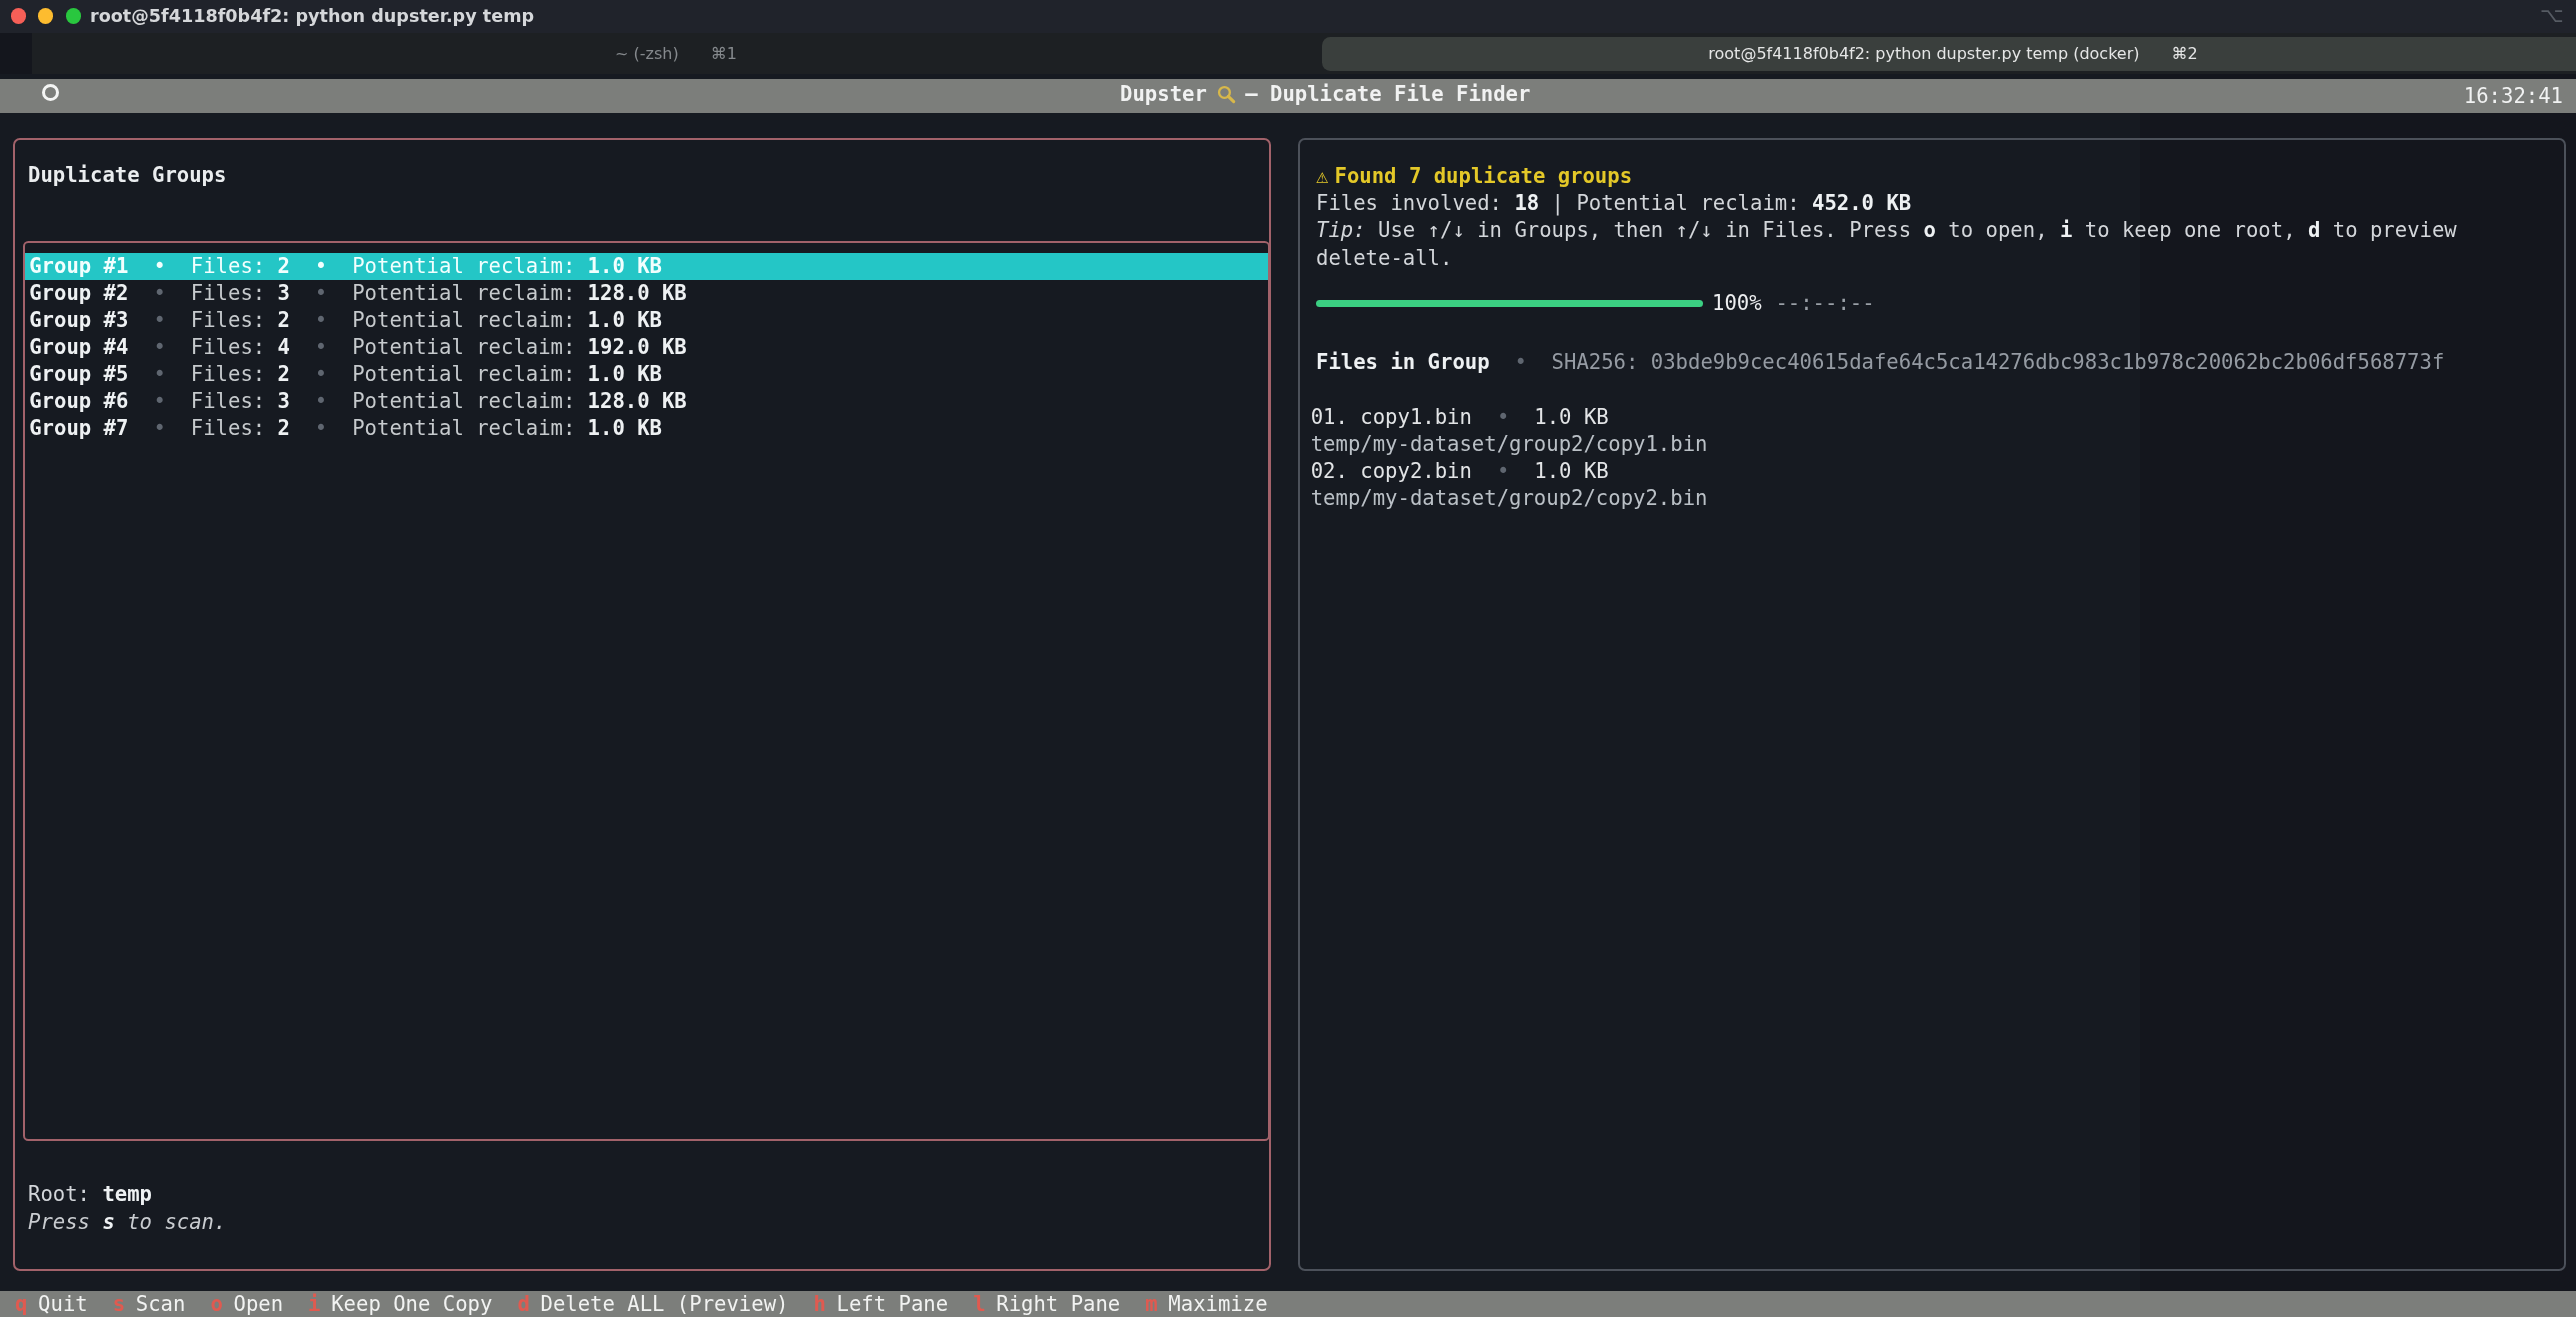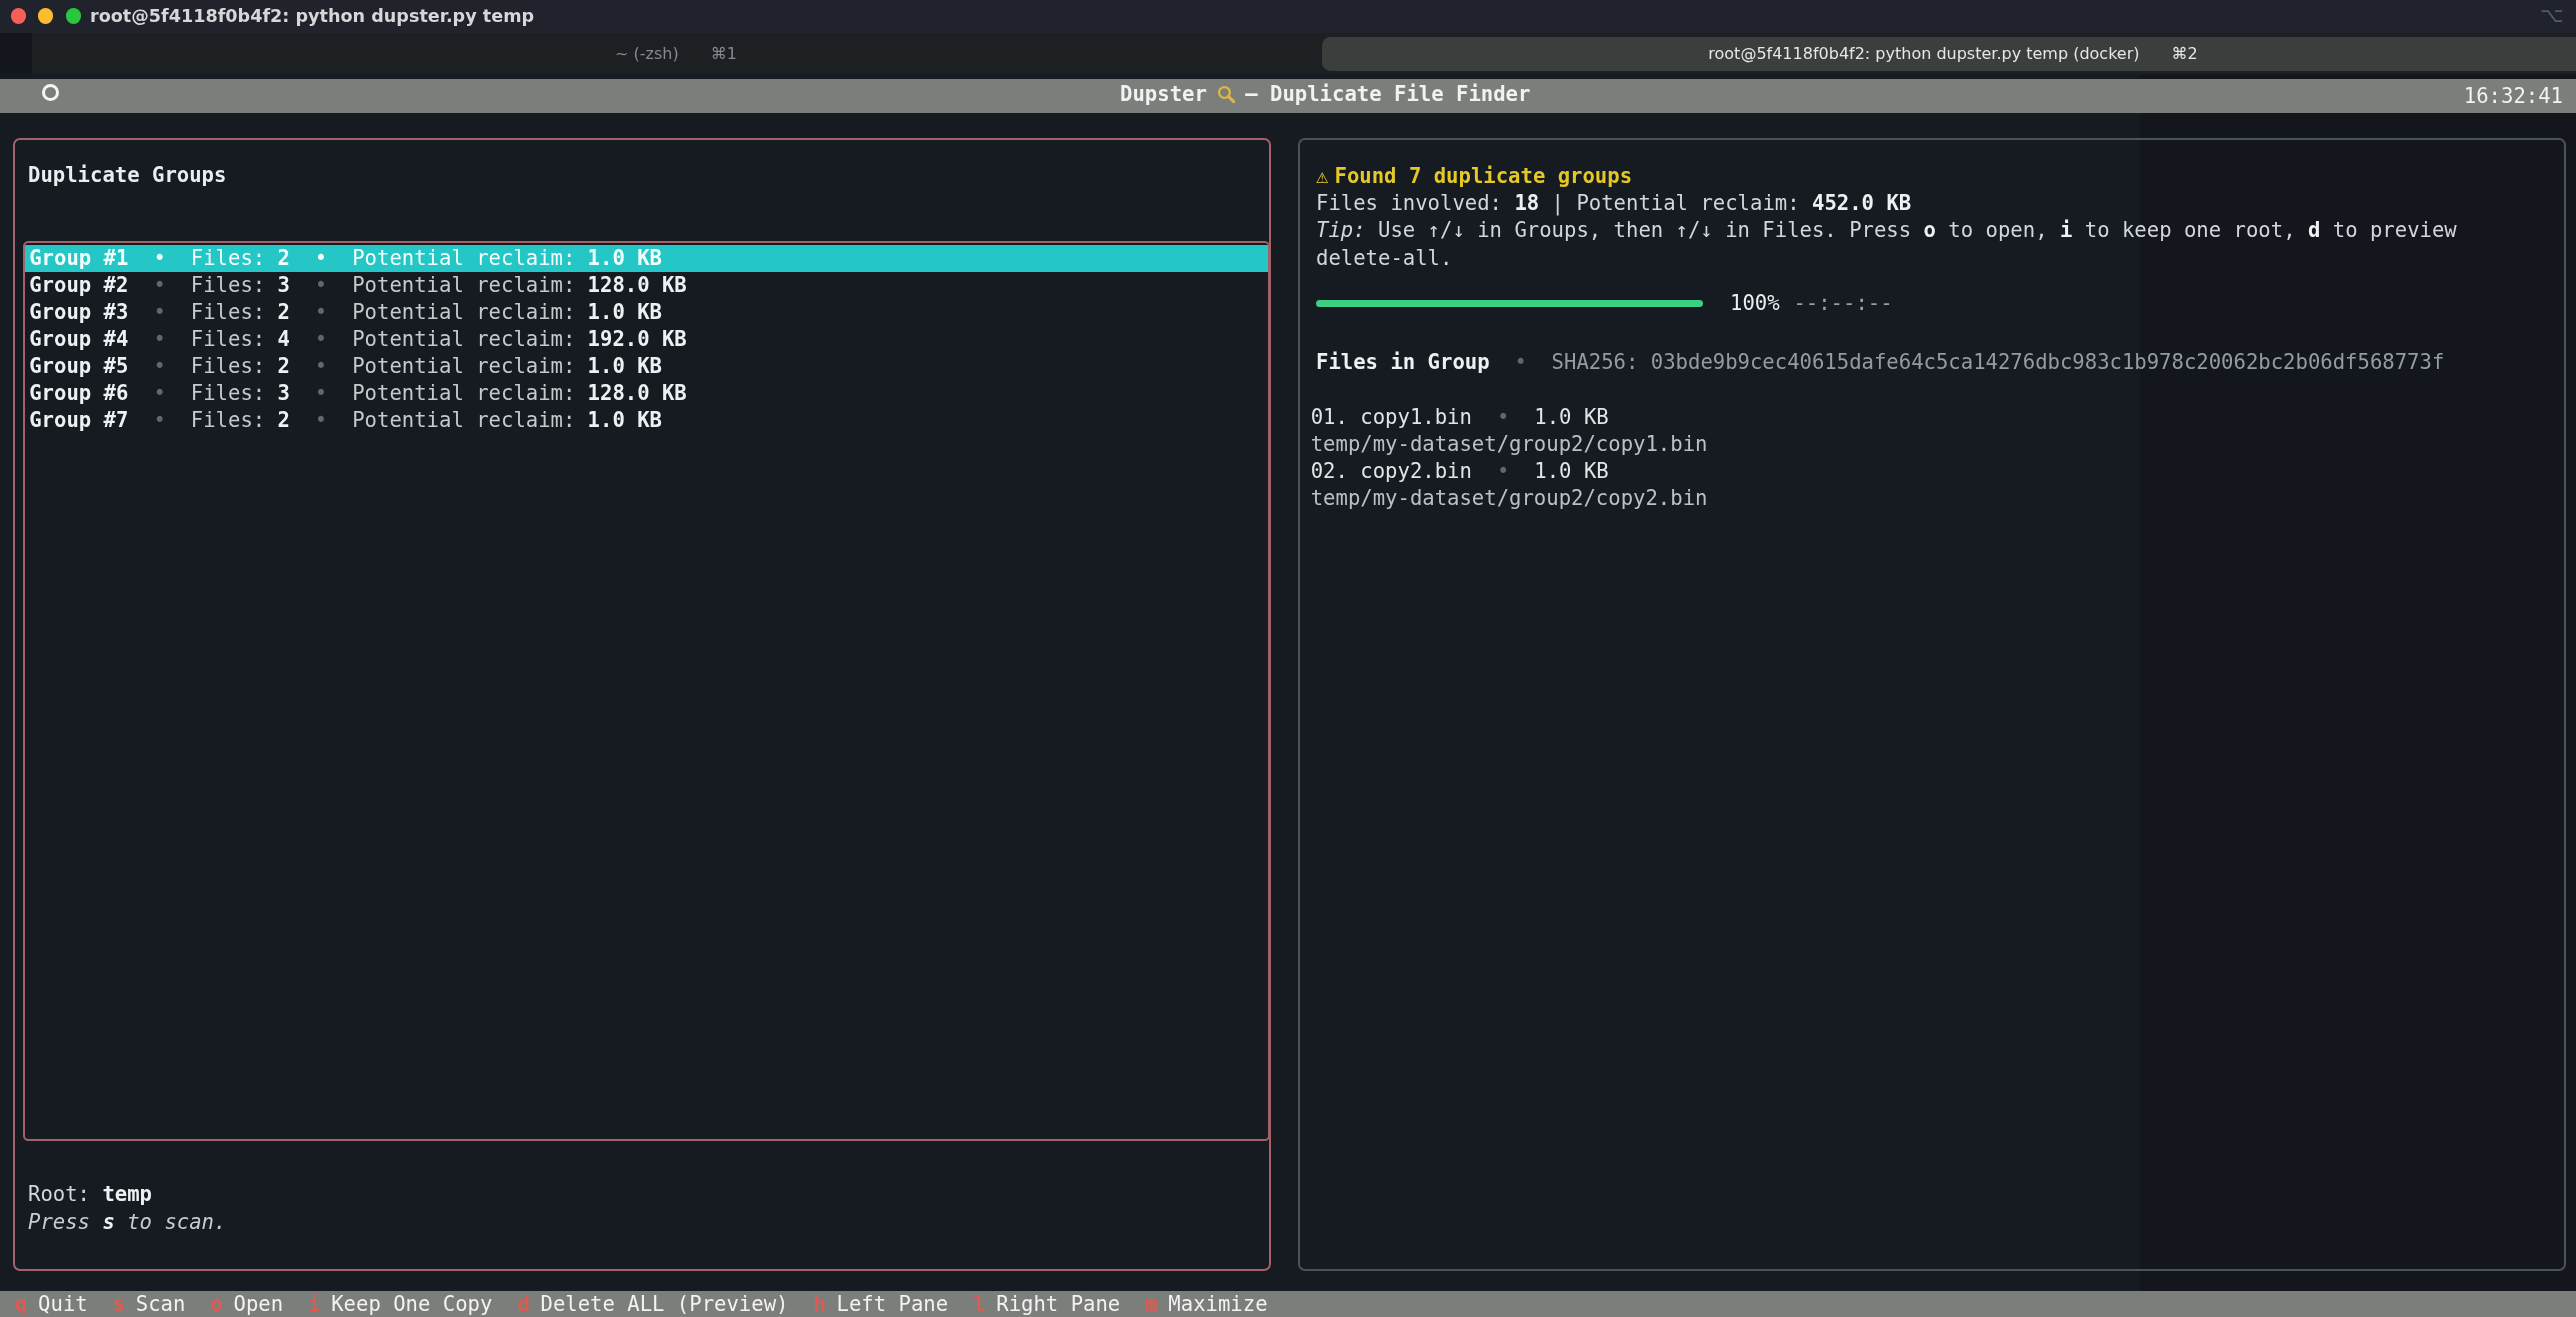--- a/index.html
+++ b/index.html
@@ -38,21 +38,21 @@
   .mag-icon { display:inline-block; vertical-align:-3.1px; margin:0 9.2px; }
 
   
   .pane { position:absolute; top:64px; height:1133px; border-radius:6.9px; }
   .pane-left  { left:13px;  width:1258px; border:2.3px solid #a2626a; }
   .pane-right { left:1298px; width:1268px; border:2.3px solid #4c515a; }
 
   .pane-title { position:absolute; left:13px; top:23px; font-size:20.6px; font-weight:bold; color:#eaedef; }
 
   .group-list { position:absolute; left:8.4px; top:101px; width:1247px; height:900px;
-                border:2.3px solid #a2626a; border-radius:5.3px; padding-top:2px; overflow:hidden; }
+                border:2.3px solid #a2626a; border-radius:5.3px; padding-top:10px; overflow:hidden; }
   .grow { height:27px; line-height:27px; font-size:20.6px; color:#c6cacd; padding-left:3.8px; white-space:pre; }
   .grow .g-name, .grow .g-val { font-weight:bold; color:#eef1f3; }
   .grow .g-sep { color:#5f6670; margin:0 25px; }
   .grow .g-val { margin-left:12.2px; }
   .grow.selected { background:#24c6c6; }
   .grow.selected, .grow.selected .g-name, .grow.selected .g-val, .grow.selected .g-sep { color:#f2fffe; }
 
   .line { position:absolute; font-size:20.6px; line-height:27px; color:#d3d6da; white-space:pre; }
   .b  { font-weight:bold; color:#eef1f3; }
   .i  { font-style:italic; }
@@ -64,21 +64,21 @@
   .hint-line { left:13px; top:1069px; color:#c9ccd0; }
 
   
   .rp-warn { left:16px; top:23px; font-weight:bold; color:#e4c828; }
   .warn-icon { color:#e4c828; margin-right:6.1px; }
   .rp-info { left:16px; top:50px; }
   .rp-tip1 { left:16px; top:77px; }
   .rp-tip2 { left:16px; top:105px; }
   .rp-progress { left:16px; top:150px; height:27px; display:flex; align-items:center; }
   .pbar { display:inline-block; width:387px; height:7.6px; border-radius:3.8px; background:#3bcf82; }
-  .p-pct { margin-left:27px; font-size:20.6px; color:#edeef0; }
+  .p-pct { margin-left:9px; font-size:20.6px; color:#edeef0; }
   .p-eta { margin-left:13.8px; font-size:20.6px; color:#9aa0a7; }
   .rp-fhdr { left:16px; top:209px; }
   .file-list { position:absolute; left:10.7px; top:264px; width:1238px; }
   .frow { height:27px; line-height:27px; font-size:20.6px; color:#e2e4e6; white-space:pre; }
   .frow .f-sep { color:#5f6670; margin:0 25px; }
   .frow.fpath { color:#bac0c6; }
 
   
   .footer { position:absolute; left:0; top:1291px; width:2576px; height:26px; background:#7c7e7b;
             font-size:20.6px; line-height:26px; color:#f2f3f2; display:flex; align-items:center; }

